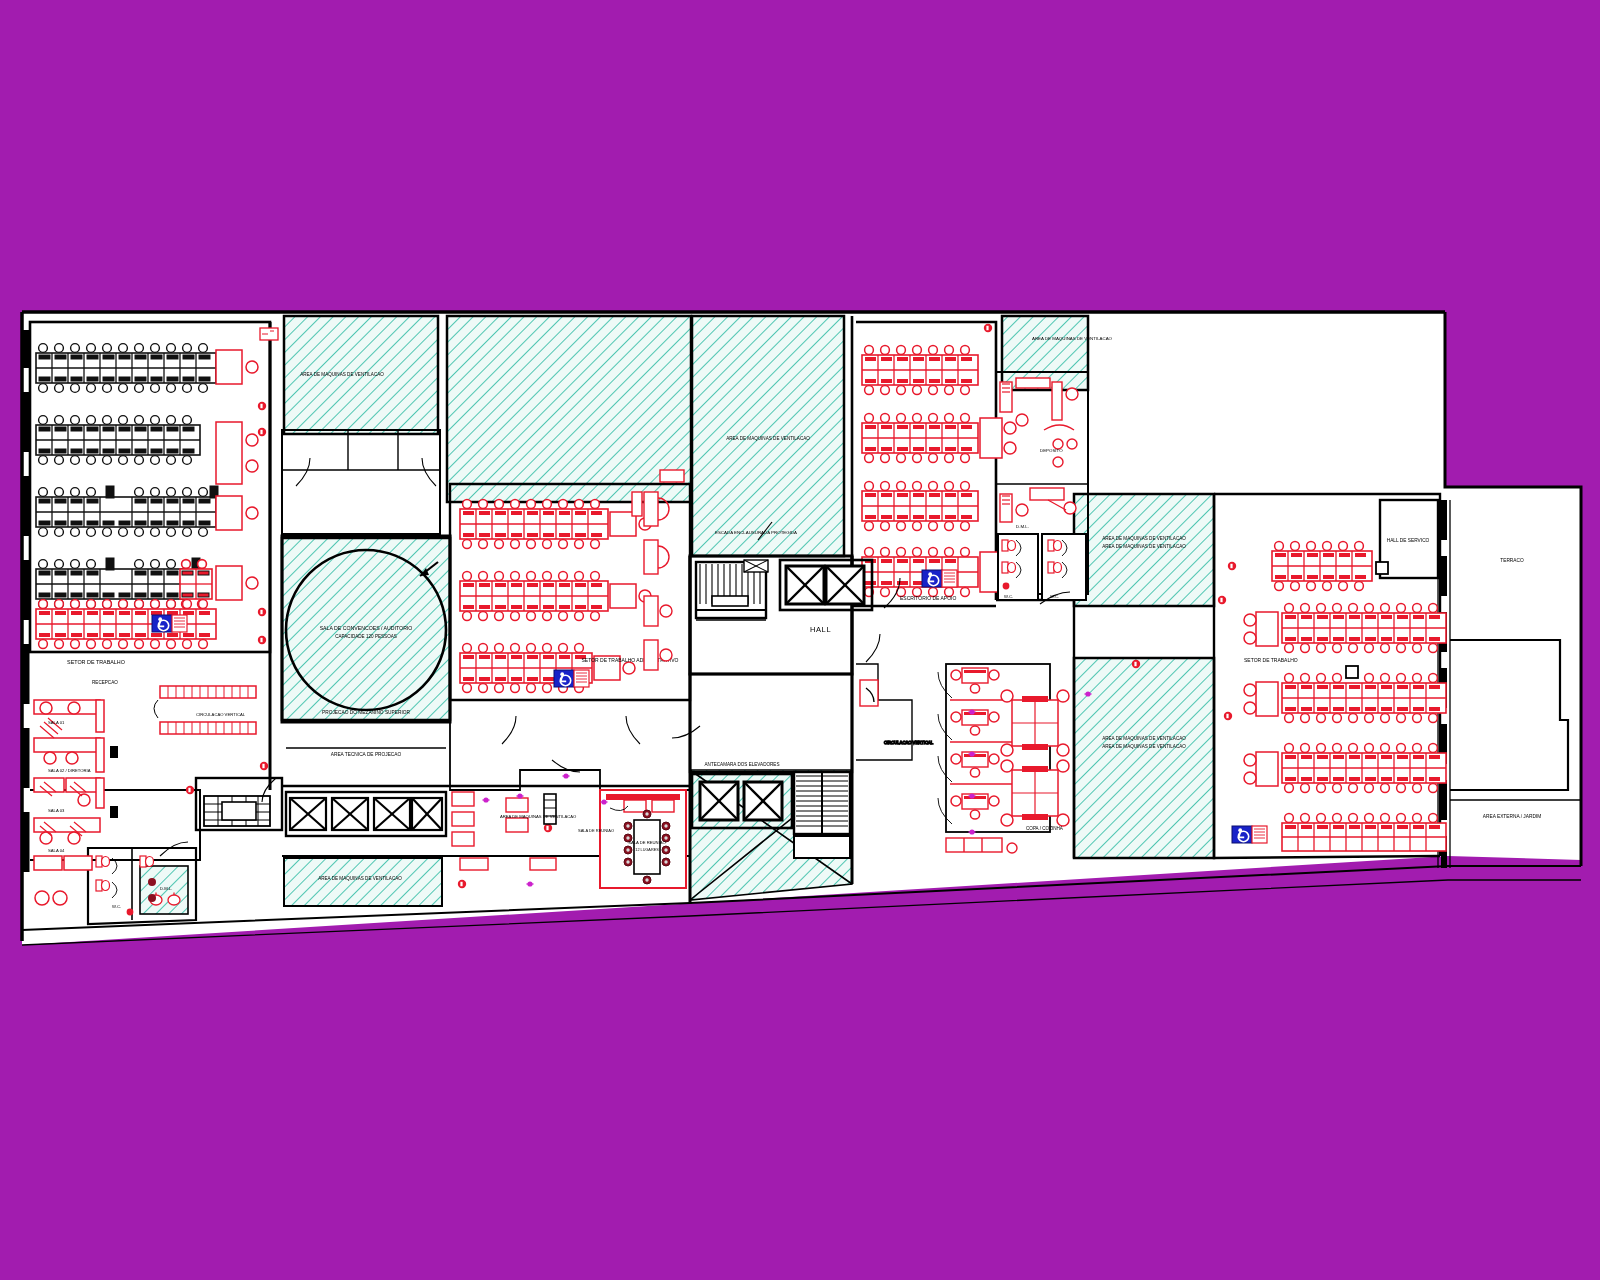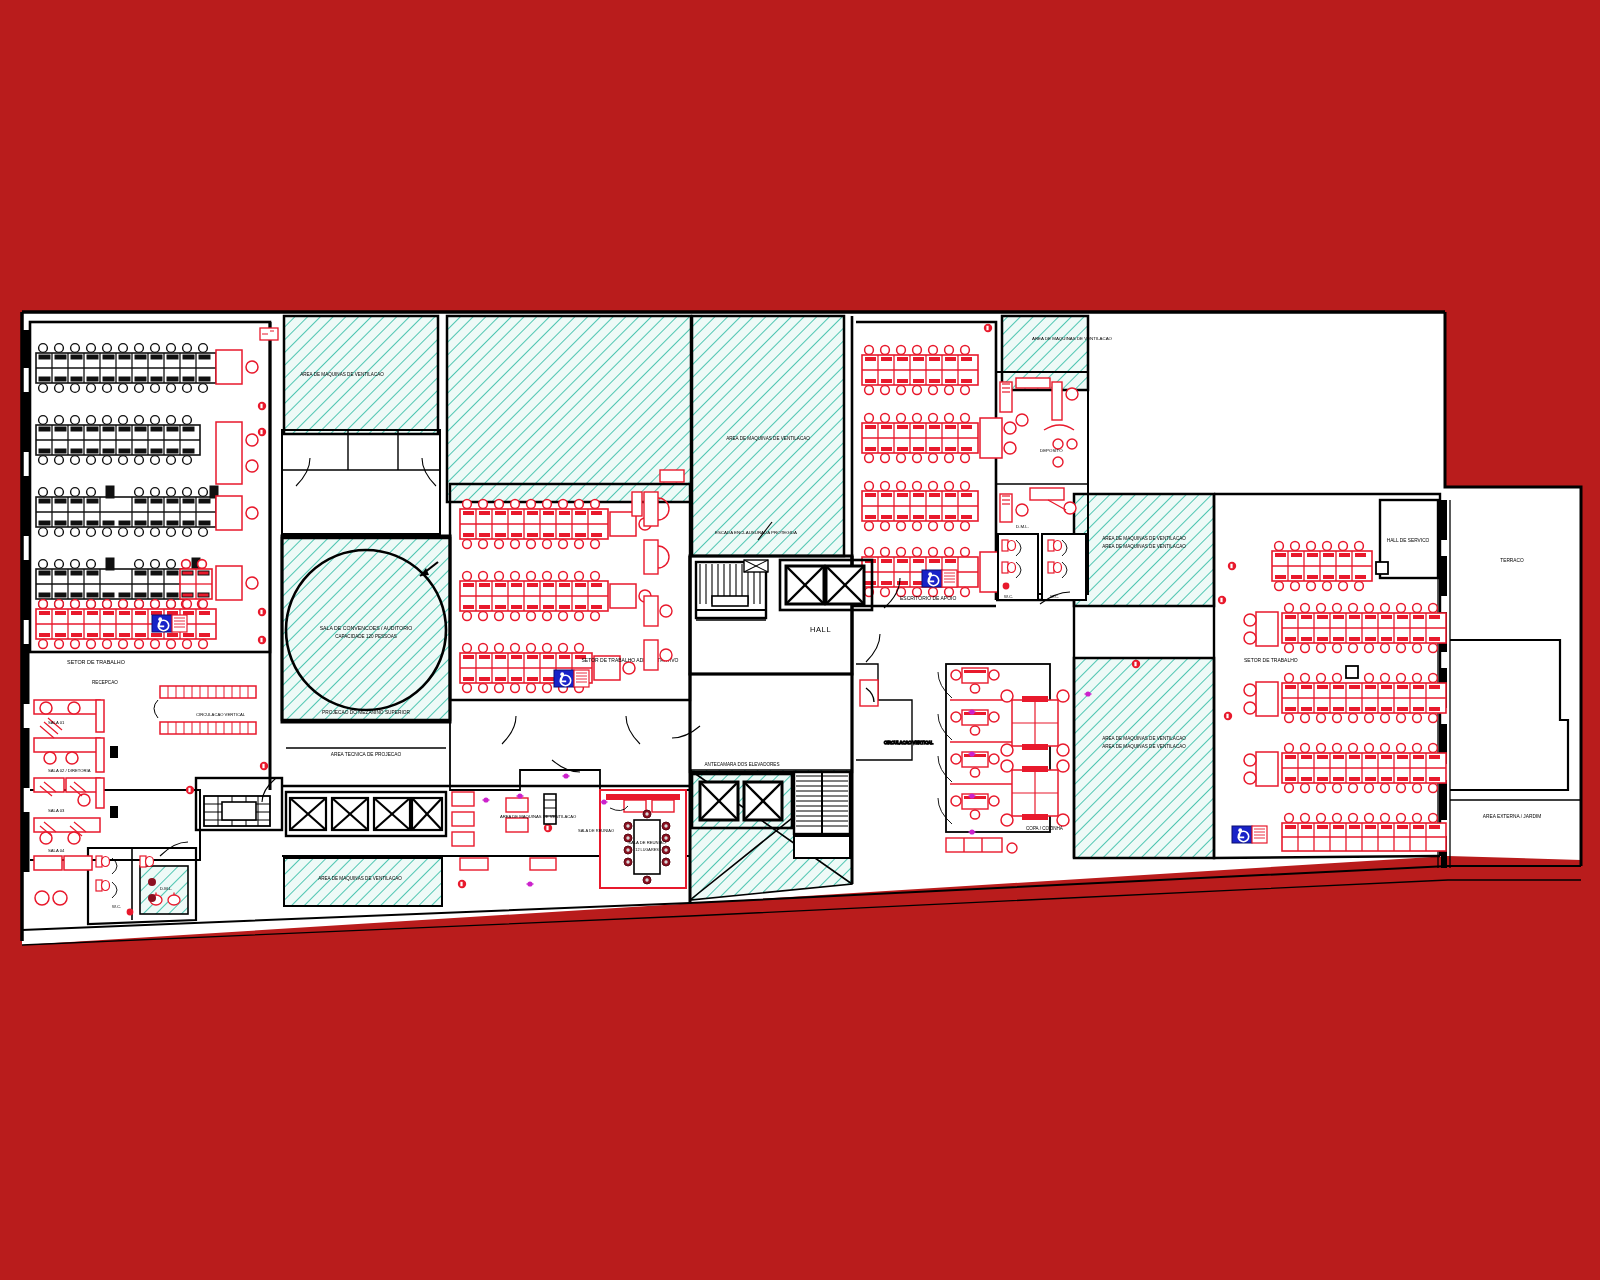--- a/index.html
+++ b/index.html
@@ -1,19 +1,19 @@
 <!DOCTYPE html>
 <html><head>
 <meta charset="utf-8">
 <title>Office Floor Plan</title>
 <style>
   html,body{margin:0;padding:0;background:#ffffff;}
   body{width:1600px;height:1280px;overflow:hidden;
        font-family:"Liberation Sans",sans-serif;}
-  #stage{position:relative;width:1600px;height:1280px;background:#b91c1c;text-align:right;}
+  #stage{position:relative;width:1600px;height:1280px;background:#a21caf;text-align:right;}
   svg{display:block;}
   text{font-family:"Liberation Sans",sans-serif;fill:#000;}
 </style>
 </head>
 <body>
 
 <div id="stage">
 <svg width="1600" height="1280" viewBox="0 0 1600 1280" shape-rendering="geometricPrecision">
 
   <defs>

